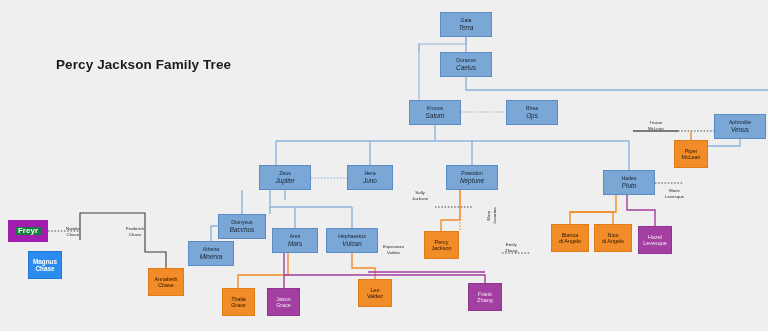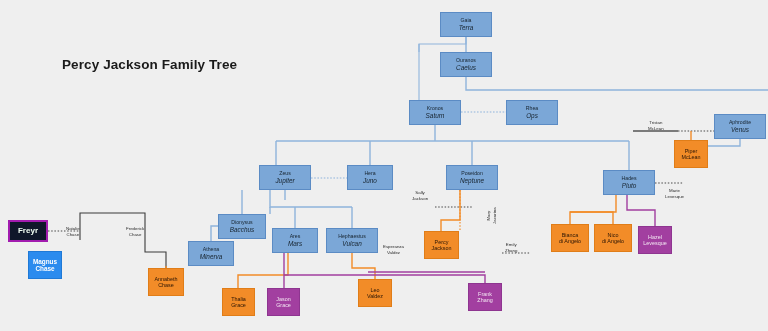--- a/index.html
+++ b/index.html
@@ -16,21 +16,21 @@
     width: 768px; height: 331px;
     background: #efefef;
   }
   #wires {
     position: absolute; left: 0; top: 0;
     width: 768px; height: 331px;
     pointer-events: none;
   }
   .title {
     position: absolute;
-    left: 62px; top: 57px;
+    left: 56px; top: 57px;
     font-size: 13.5px;
     font-weight: bold;
     color: #1a1a1a;
     letter-spacing: .1px;
     white-space: nowrap;
   }
   .node {
     position: absolute;
     box-sizing: border-box;
     display: flex;
@@ -70,22 +70,22 @@
     color: #2b1505;
   }
   .node.purple {
     background: #A23FA0;
     border: 1px solid #8e3590;
   }
   .node.purple .greek, .node.purple .roman, .node.purple .one {
     color: #f3e6f2;
   }
   .node.green {
-    background: #0f172a;
-    border: 2px solid #a21caf;
+    background: #15803d;
+    border: 7px solid #a21caf;
   }
   .node.green .one {
     color: #f2fff4;
     font-size: 8px;
     font-weight: 600;
   }
   .node.brightblue {
     background: #2B8BEE;
     border: 1px solid #1f79d6;
   }

